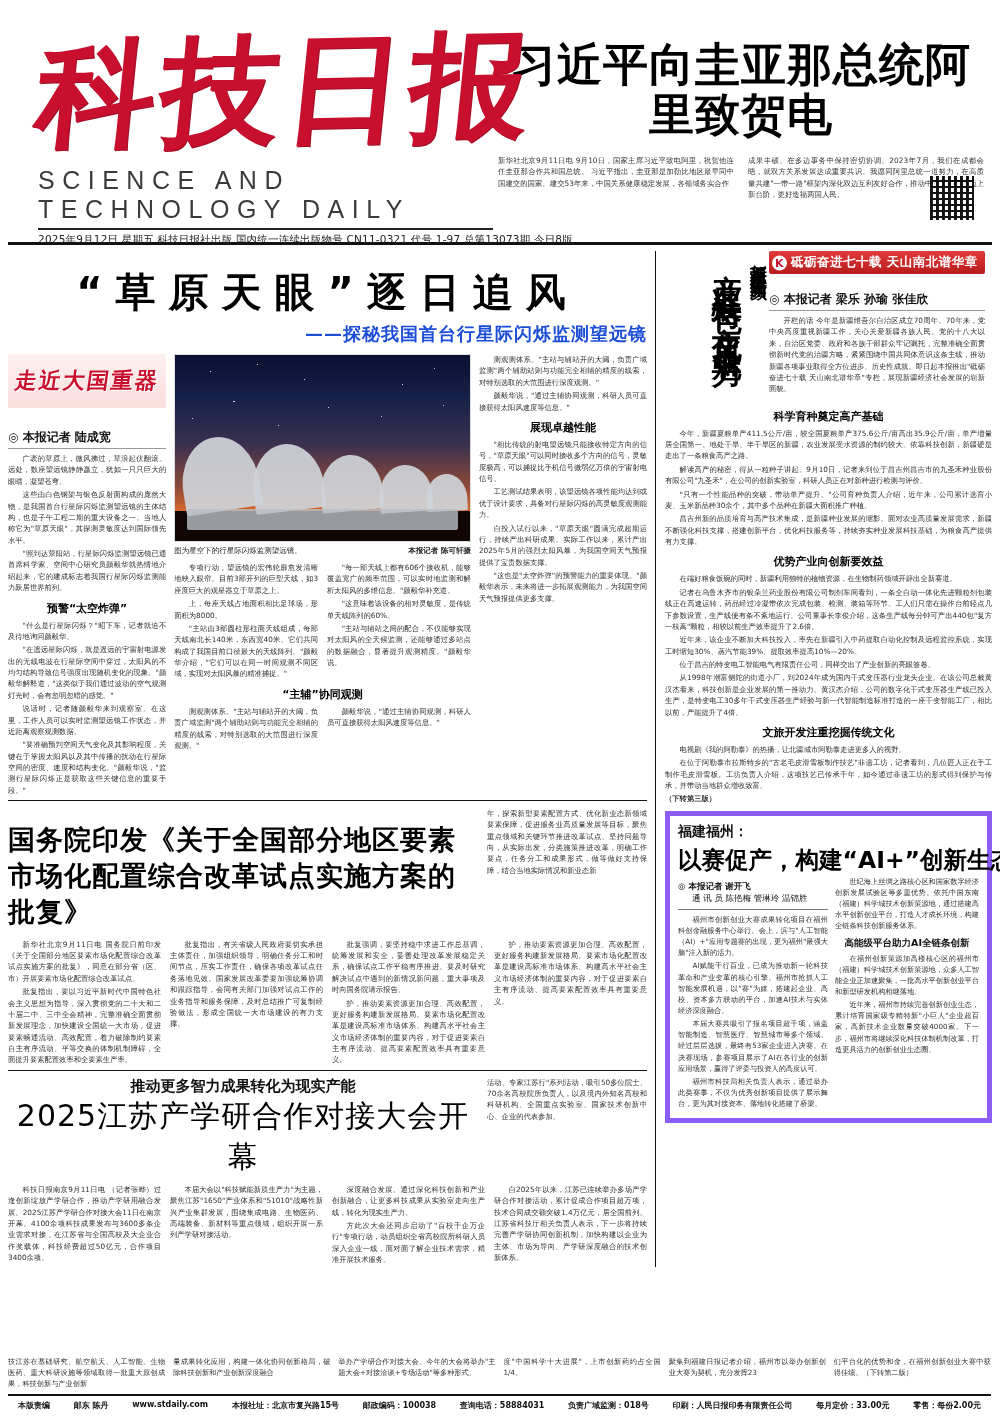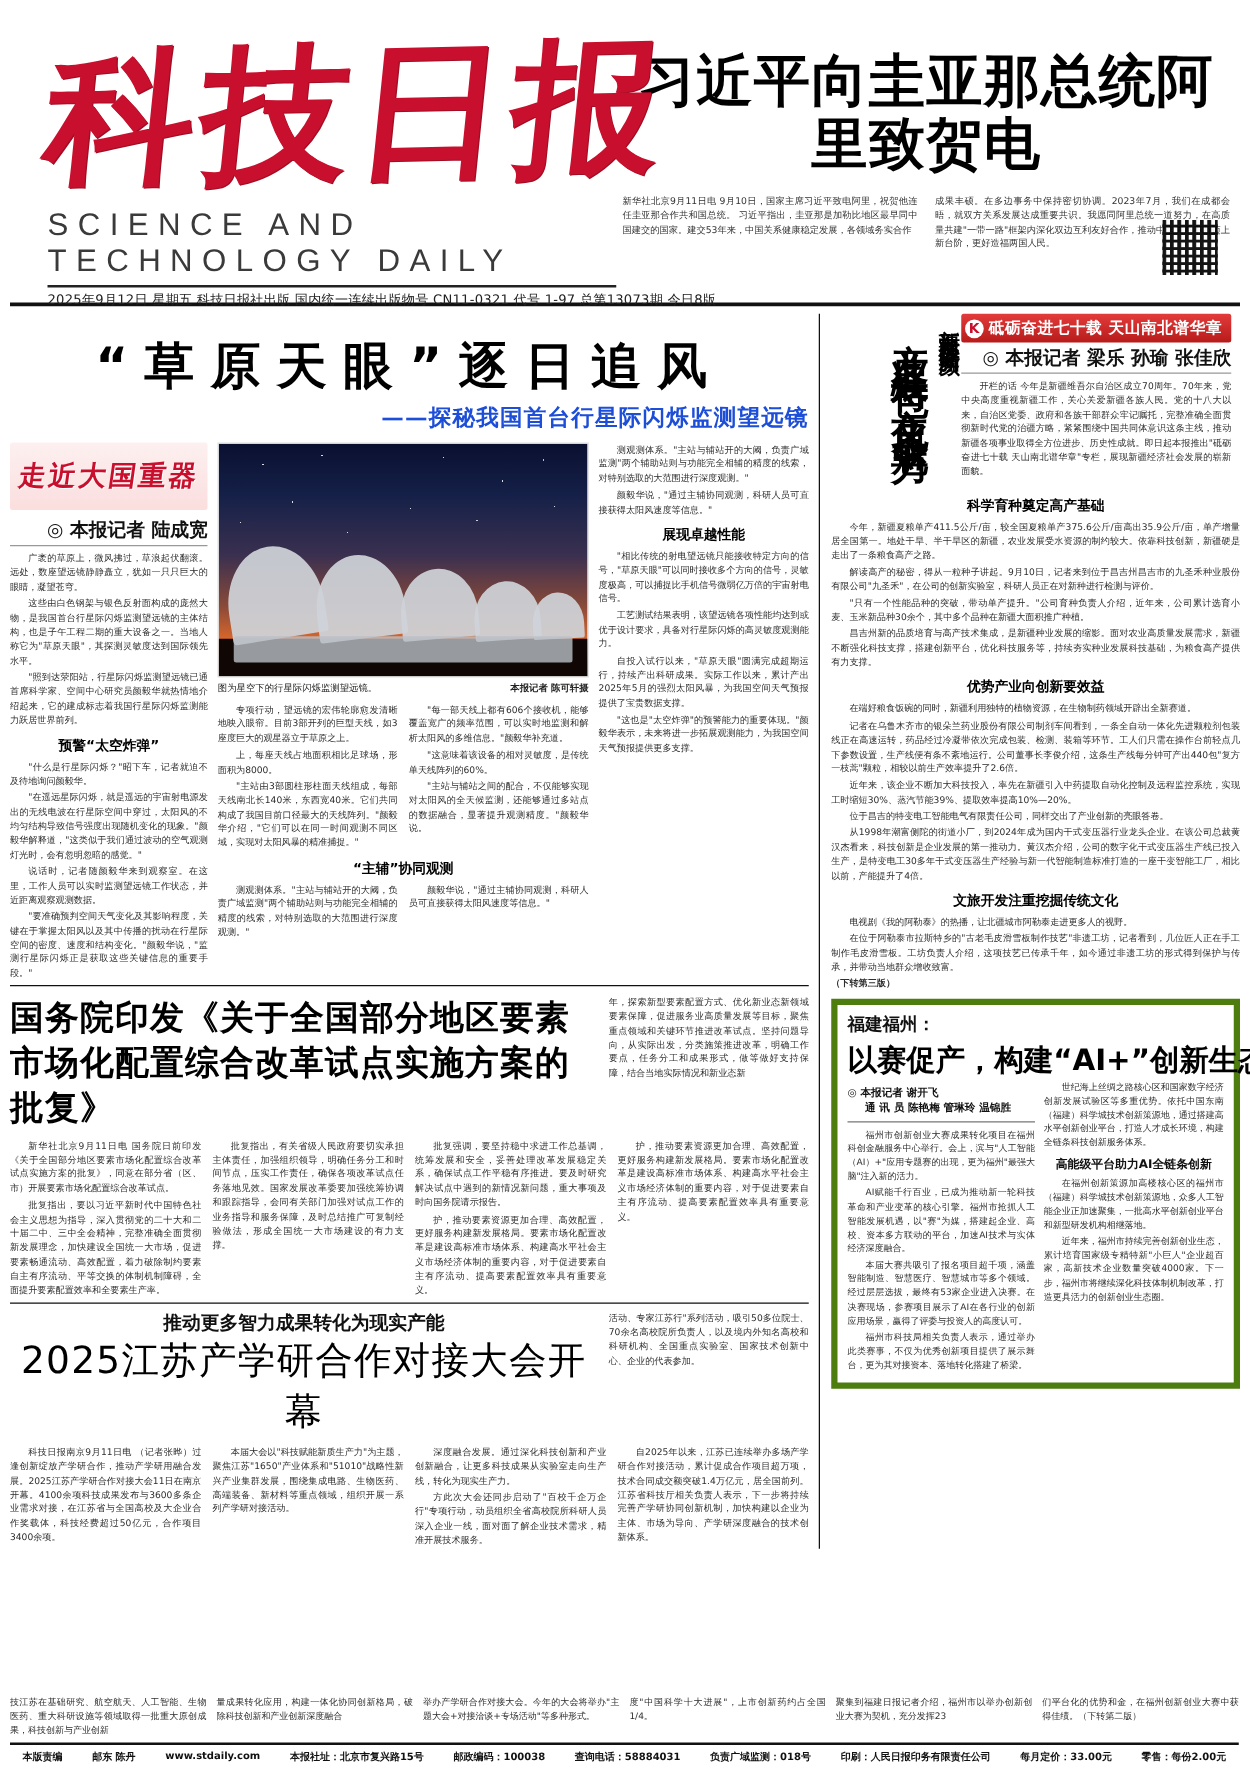--- a/index.html
+++ b/index.html
@@ -87,21 +87,21 @@
     position:relative; height:54px; margin-bottom:4px;
     background:linear-gradient(180deg,#fdf0f0 0%,#fbdede 100%);
     display:flex; align-items:center; justify-content:center; overflow:hidden;
     border-radius:2px;
   }
   .badge-text {
     font-family:"DejaVu Sans","Liberation Sans",sans-serif;
     font-weight:bold; font-size:22px; color:#c8102e; letter-spacing:2px;
     transform:skewX(-8deg); text-shadow:1px 1px 0 #fff;
   }
-  .byline { font-size:15px; color:#111; padding:3px 0 2px; font-weight:bold;text-align:right; }
+  .byline { font-size:12px; color:#111; padding:17px 0 2px; font-weight:bold; }
   .byline .circ { font-weight:normal; }
   .byline-rule { border-top:1px solid #999; margin-bottom:4px; }
 
   .newstext { font-size:7.3px; line-height:1.56; text-align:justify; color:#2e2e2e; }
   .newstext p { text-indent:2em; margin-bottom:2px; }
   .subhead {
     text-align:center; font-weight:bold; font-size:11px; color:#000; margin:7px 0 4px;
     font-family:"DejaVu Sans","Liberation Sans",sans-serif;
   }
 
@@ -151,50 +151,50 @@
   .vert-big {
     writing-mode:vertical-rl; font-family:"DejaVu Sans","Liberation Sans",sans-serif;
     font-size:30px; font-weight:bold; letter-spacing:6px; color:#000; line-height:1.22;
   }
   .rz-cols { display:flex; gap:7px; margin-top:5px; }
   .rz-col { flex:1; }
 
   
   .sc-block { margin-top:7px; }
   .sc-title {
-    font-family:Liberation Sans, sans-serif; font-weight:bold;
-    font-size:27px; line-height:1.34; letter-spacing:1px; color:#000; width:470px;
+    font-family:Liberation Mono, monospace; font-weight:bold;
+    font-size:27px; line-height:1.34; letter-spacing:1px; color:#000; width:470px;margin-top:16px;
   }
   .sc-row { display:flex; gap:9px; }
   .sc-side { flex:1; font-size:7.3px; line-height:1.55; text-align:justify; color:#2e2e2e; }
   .sc-cols { display:flex; gap:9px; margin-top:6px; }
   .sc-c { flex:1; }
 
   
   .js-block { margin-top:6px; }
   .js-kicker { text-align:center; font-weight:bold; font-size:15px; font-family:"DejaVu Serif","Liberation Serif",serif; }
   .js-title {
     font-family:"DejaVu Sans","Liberation Sans",sans-serif; font-weight:normal;
     font-size:30px; letter-spacing:1px; color:#000; text-align:center; width:470px;
   }
   .js-cols { display:flex; gap:9px; margin-top:6px; }
   .js-c { flex:1; }
 
   
   .redbox {
-    border:5px solid #4d7c0f; padding:7px 8px; margin-top:6px; background:#fff;
+    border:5px solid #8b5cf6; padding:7px 8px; margin-top:6px; background:#fff;
   }
   .rb-kicker { font-family:"DejaVu Serif","Liberation Serif",serif; font-weight:bold; font-size:14px; }
   .rb-title {
     font-family:"DejaVu Sans","Liberation Sans",sans-serif; font-weight:bold;
     font-size:23.5px; letter-spacing:0px; color:#000; margin-top:3px; white-space:nowrap;
   }
   .rb-byline { font-size:8.5px; font-weight:bold; margin-top:5px; }
   .rb-byline .circ { font-weight:normal; }
-  .rb-byline2 { font-size:8.5px; font-weight:bold; padding-left:14px; }
+  .rb-byline2 { font-size:8.5px; font-weight:normal; padding-left:14px; }
   .rb-rule { border-top:1px solid #777; margin:4px 0 4px 0; width:150px; }
   .rb-cols { display:flex; gap:7px; }
   .rb-c { flex:1; }
   .rb-sub { text-align:center; font-weight:bold; font-size:9.5px; margin:5px 0 3px; }
   .tiny { font-size:7.2px; line-height:1.55; text-align:justify; color:#2e2e2e; }
   .tiny p { text-indent:2em; margin-bottom:2px; }
   .jump { font-weight:bold; }
 
   
   .foot-area { position:absolute; left:8px; right:9px; bottom:6px; }

